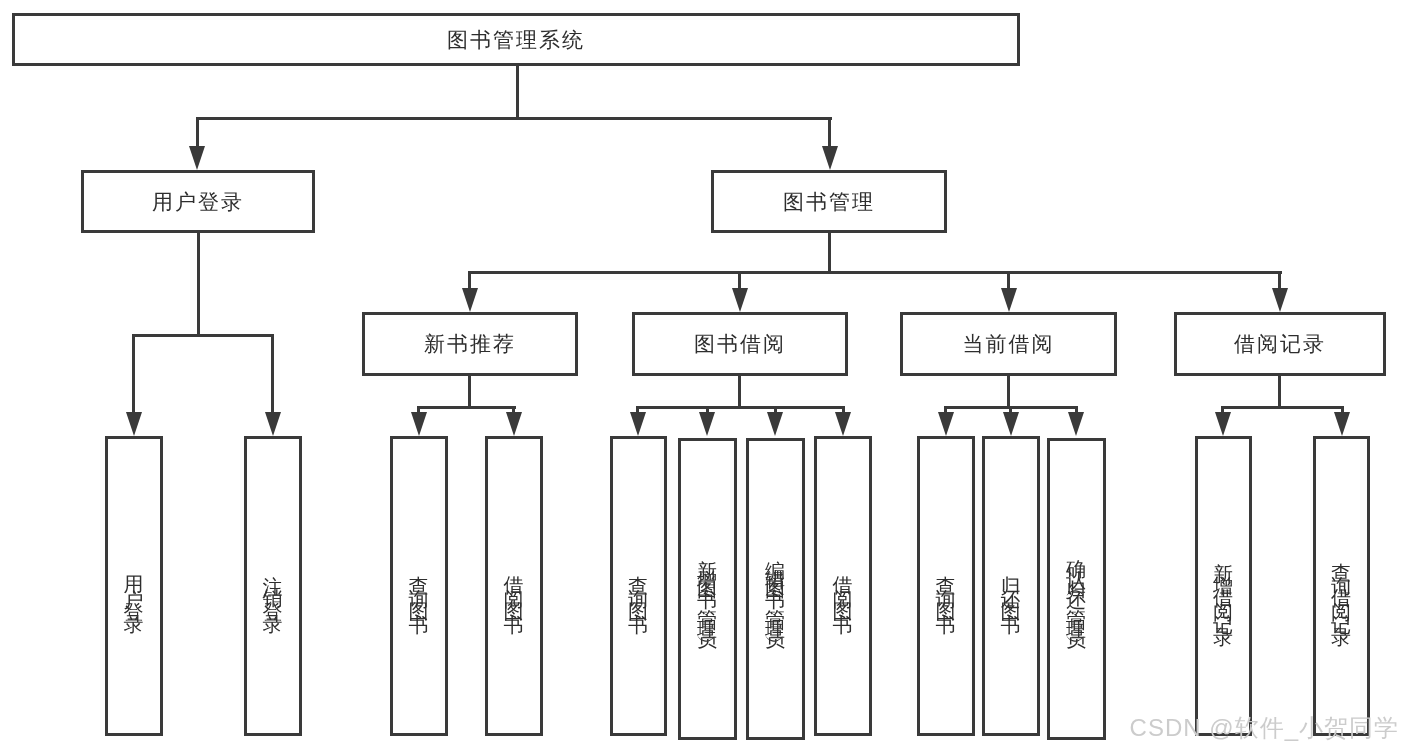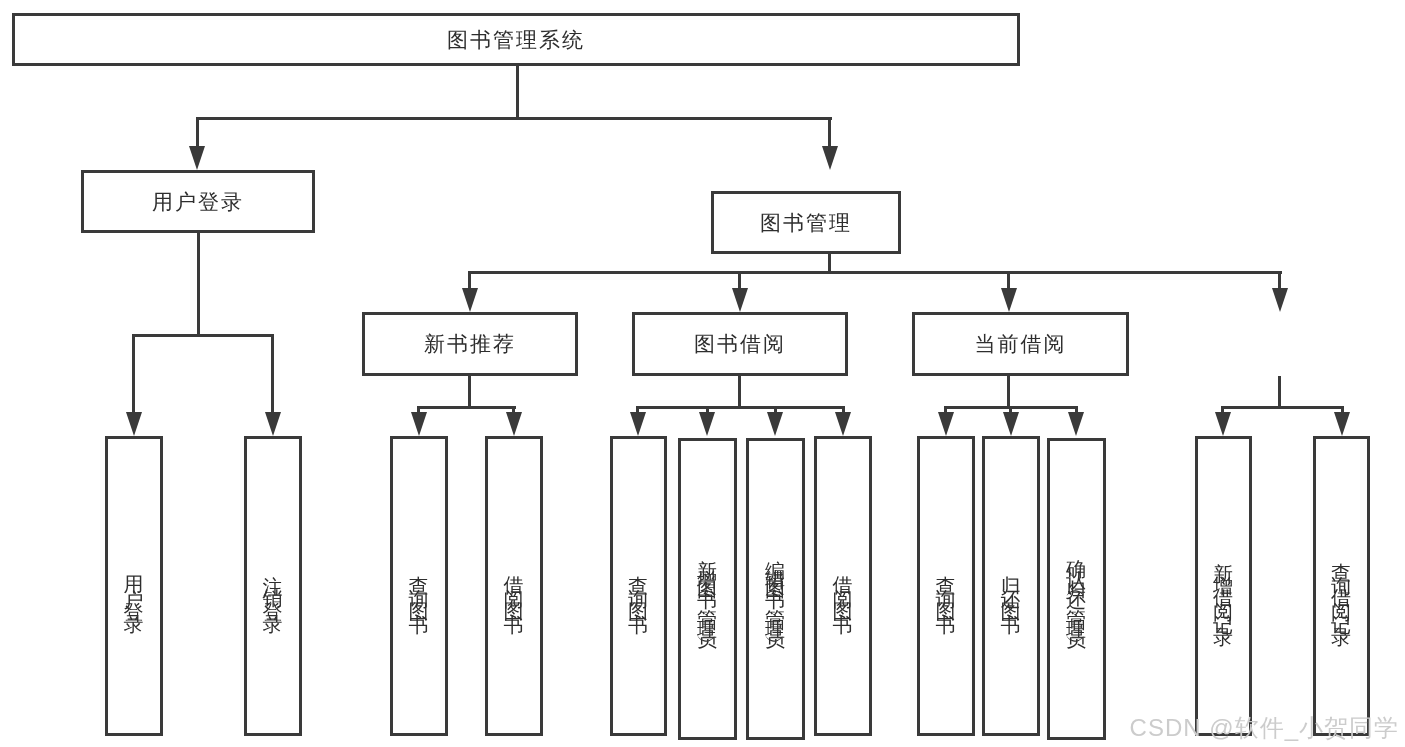--- a/index.html
+++ b/index.html
@@ -97,32 +97,35 @@
   <div class="line" style="left:1341px;top:406px;width:3px;height:8px;"></div>
   <div class="arrow" style="left:1334px;top:412px;"></div>
 
   <div class="box hbox" style="left:12px;top:13px;width:1008px;height:53px;text-align:right;">
     <span>图书管理系统</span>
   </div>
 
   <div class="box hbox" style="left:81px;top:170px;width:234px;height:63px;">
     <span>用户登录</span>
   </div>
-  <div class="box hbox" style="left:711px;top:170px;width:190px;height:63px;margin-top:21px;">
+  <div class="box hbox" style="left:711px;top:170px;width:236px;height:63px;">
     <span>图书管理</span>
   </div>
 
   <div class="box hbox" style="left:632px;top:312px;width:216px;height:64px;">
     <span>图书借阅</span>
   </div>
   <div class="box hbox" style="left:362px;top:312px;width:216px;height:64px;">
     <span>新书推荐</span>
   </div>
-  <div class="box hbox" style="left:900px;top:312px;width:217px;height:64px;margin-left:12px;">
+  <div class="box hbox" style="left:900px;top:312px;width:217px;height:64px;">
     <span>当前借阅</span>
+  </div>
+  <div class="box hbox" style="left:1174px;top:312px;width:212px;height:64px;">
+    <span>借阅记录</span>
   </div>
 
   <div class="box vbox" style="left:105px;top:436px;width:58px;height:300px;">
     <span>用户登录</span>
   </div>
   <div class="box vbox" style="left:244px;top:436px;width:58px;height:300px;">
     <span>注销登录</span>
   </div>
 
   <div class="box vbox" style="left:390px;top:436px;width:58px;height:300px;">

